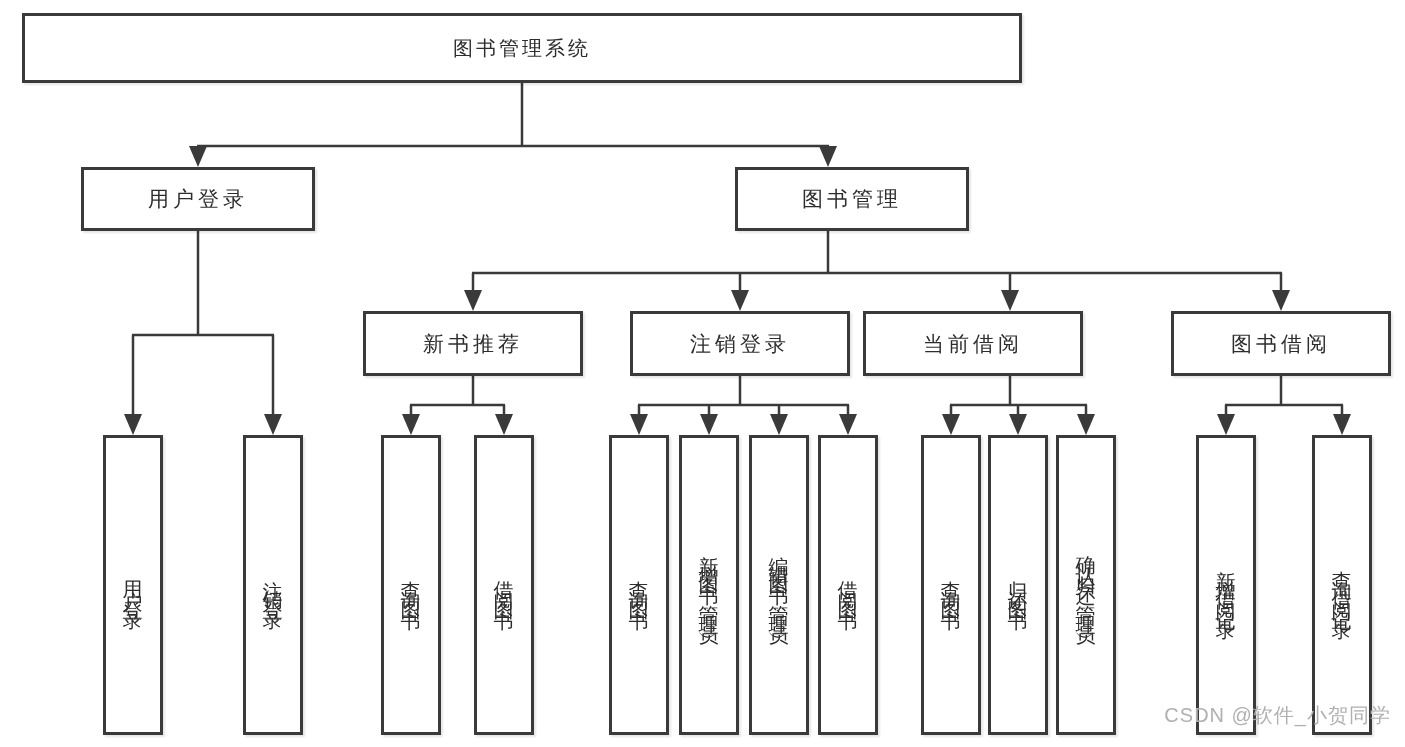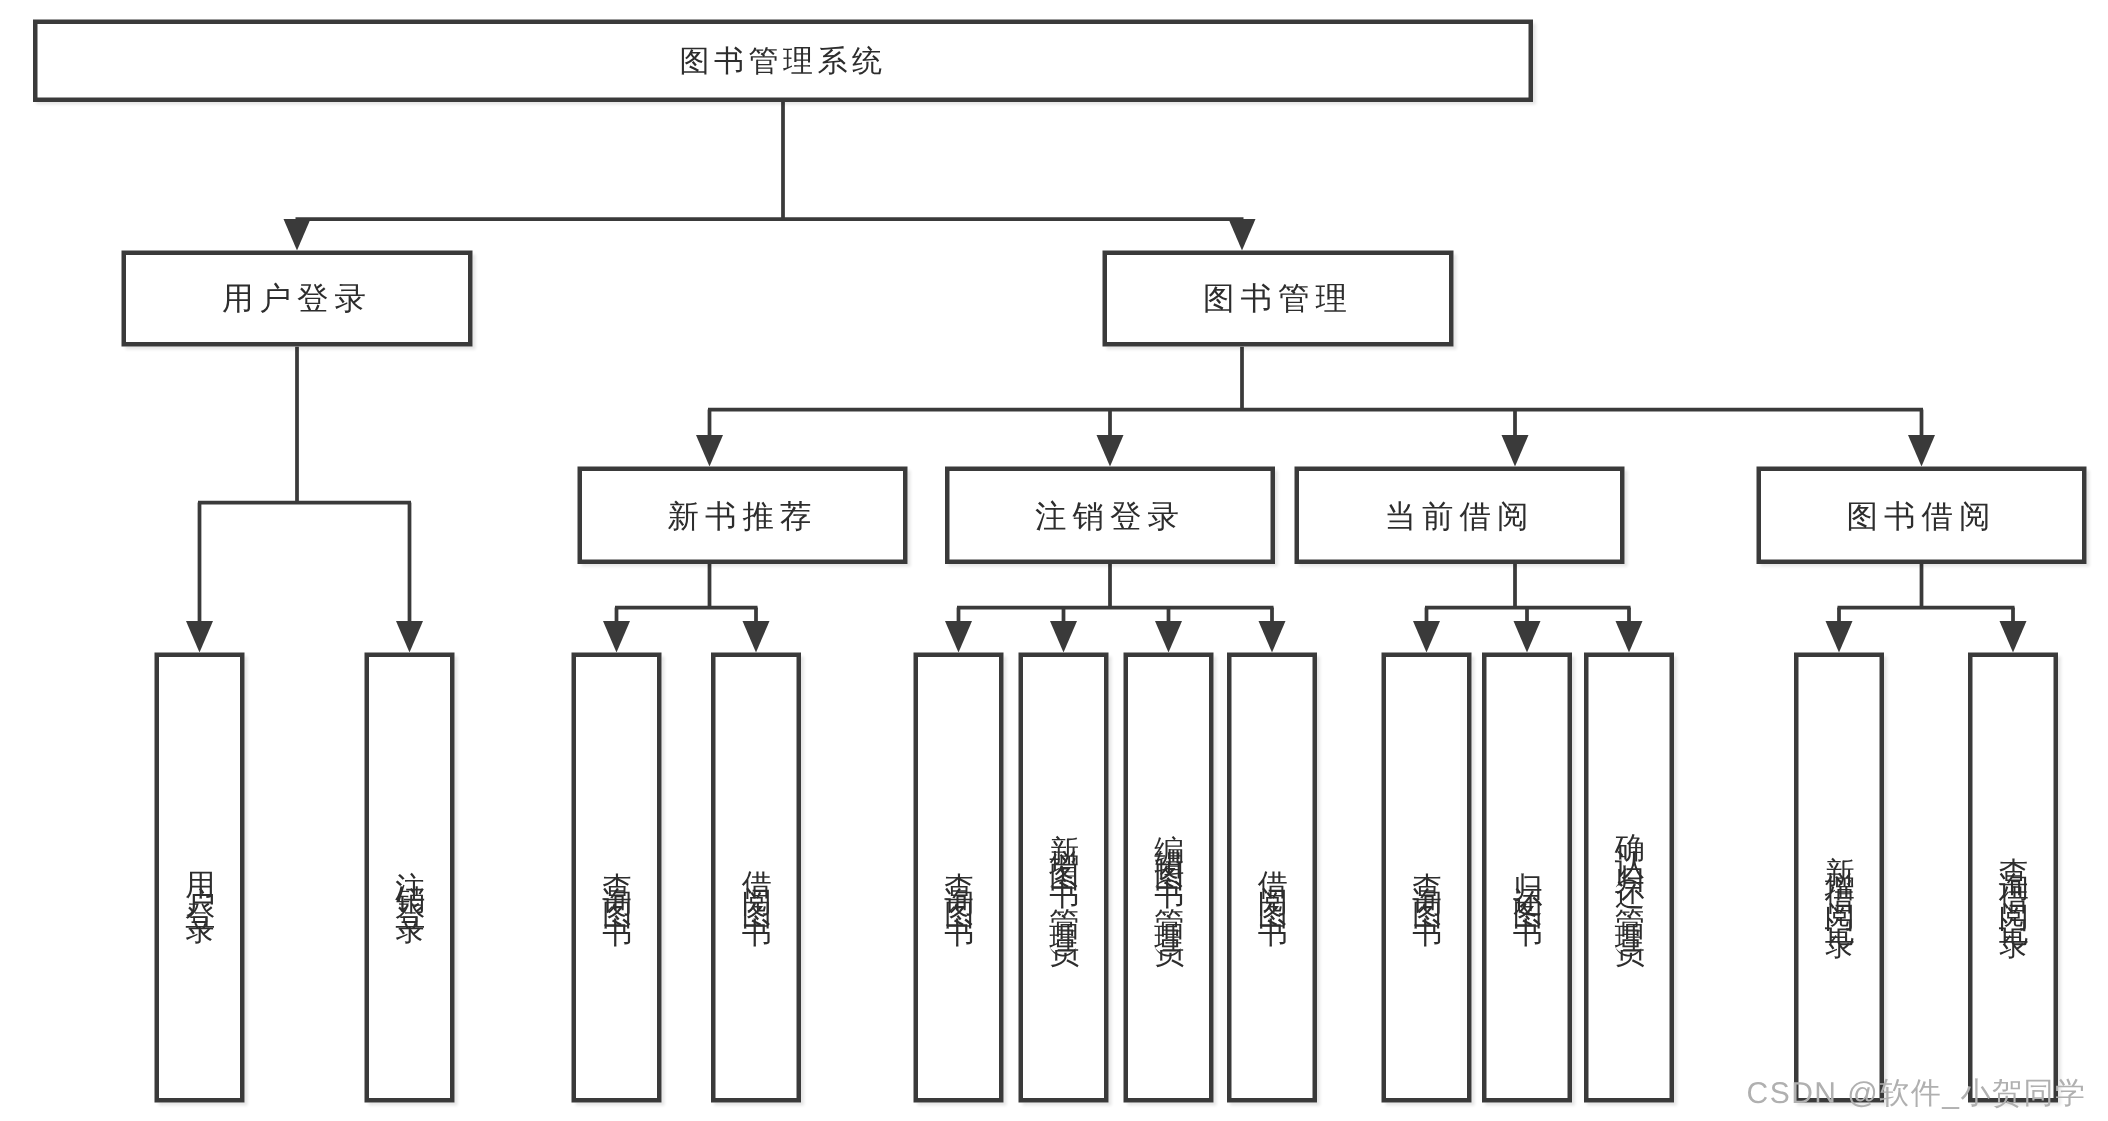--- a/index.html
+++ b/index.html
@@ -37,21 +37,21 @@
     box-sizing: border-box;
     background: #ffffff;
     border: 3px solid var(--line, #3a3a3a);
     display: flex;
     align-items: center;
     justify-content: center;
     box-shadow: 2px 2px 2px rgba(0,0,0,0.10);
   }
   .root {
     left: 22px; top: 13px;
-    width: 1000px; height: 55px;
+    width: 1000px; height: 70px;
     font-size: 20px; letter-spacing: 3px;
   }
   .l2 {
     top: 167px;
     width: 234px; height: 64px;
     font-size: 21px; letter-spacing: 4px;
   }
   .l3 {
     top: 311px;
     width: 220px; height: 65px;
@@ -65,21 +65,21 @@
     writing-mode: vertical-rl;
     text-orientation: mixed;
     font-size: 20px;
     line-height: 1;
     letter-spacing: 10px;
     white-space: nowrap;
   }
   .watermark {
     position: absolute;
     right: 14px;
-    bottom: 5px;
+    bottom: 18px;
     font-size: 20px;
     letter-spacing: 1px;
     color: var(--watermark, #b0b0b0);
     z-index: 10;
   }
 </style>
 </head>
 <body>
 
 <div class="stage">
@@ -148,21 +148,21 @@
     <span>图书管理系统</span>
   </div>
 
   <div class="box l2" style="left:81px">
     <span>用户登录</span>
   </div>
   <div class="box l2" style="left:735px">
     <span>图书管理</span>
   </div>
 
-  <div class="box l3" style="left:385px">
+  <div class="box l3" style="left:363px">
     <span>新书推荐</span>
   </div>
   <div class="box l3" style="left:630px">
     <span>注销登录</span>
   </div>
   <div class="box l3" style="left:863px">
     <span>当前借阅</span>
   </div>
   <div class="box l3" style="left:1171px">
     <span>图书借阅</span>

